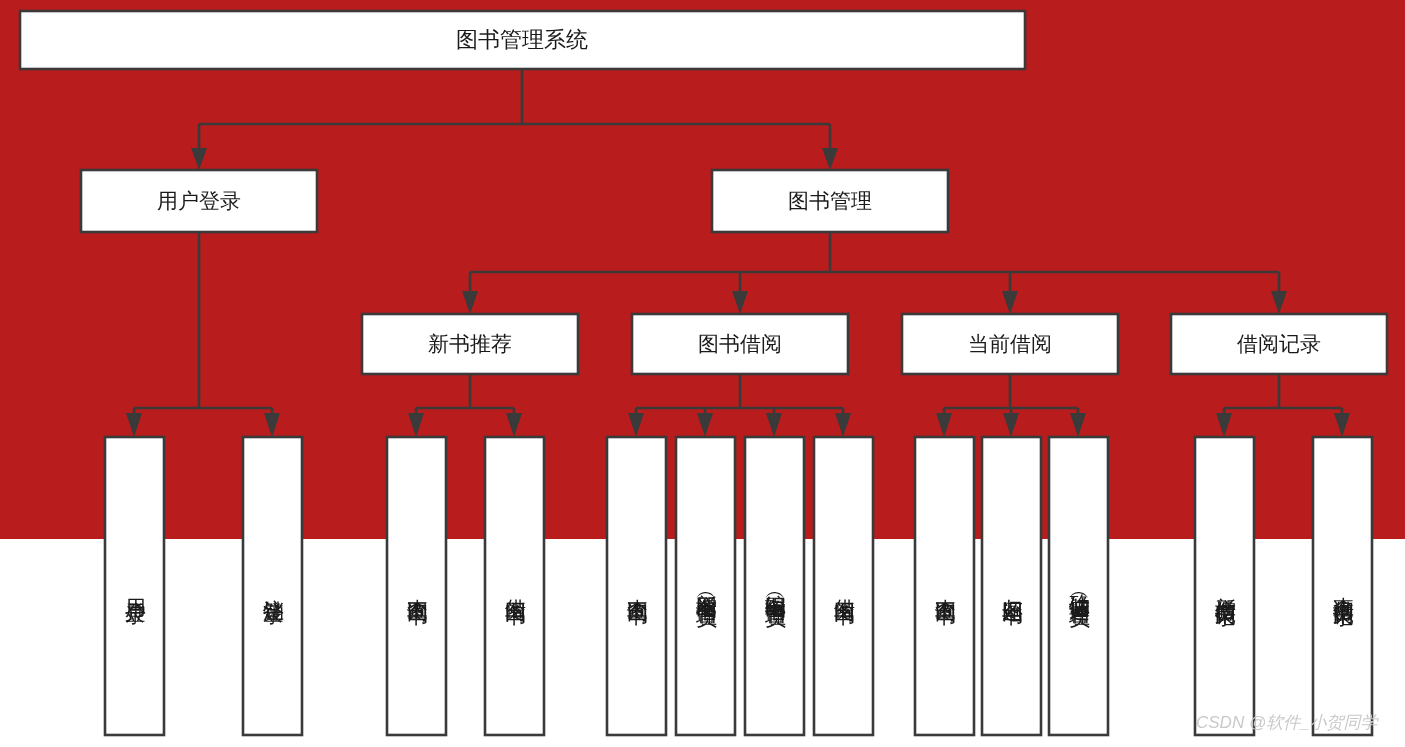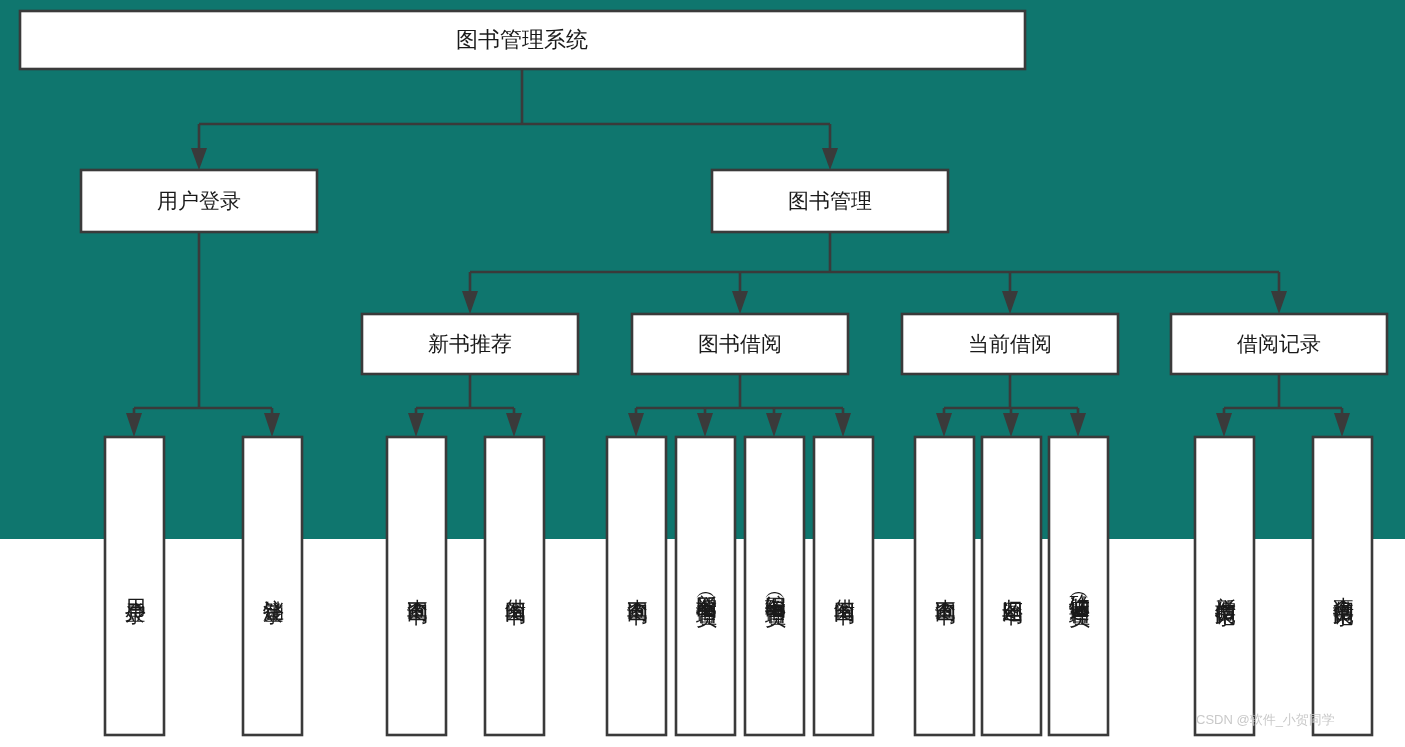--- a/index.html
+++ b/index.html
@@ -1,21 +1,21 @@
 <!DOCTYPE html>
 <html><head>
 <meta charset="utf-8">
 <style>
   html,body{margin:0;padding:0;background:#ffffff;}
   body{
     width:1405px;height:747px;
     font-family:"Liberation Sans","DejaVu Sans",sans-serif;
     overflow:hidden;
   }
-  #diagram-root{position:relative;width:1405px;height:539px;background:#0f766e;}
+  #diagram-root{position:relative;width:1405px;height:539px;background:#b91c1c;}
   svg.flow{position:absolute;top:0;left:0;width:1405px;height:747px;display:block;}
   .node-rect{fill:#ffffff;stroke:#3a3a3a;stroke-width:2.6;}
   .node-label{
     font-family:"Liberation Sans","DejaVu Sans",sans-serif;
     fill:#1a1a1a;
     font-size:21px;
     text-anchor:middle;
     dominant-baseline:middle;
   }
   .node-label.root{font-size:22px;}
@@ -27,25 +27,26 @@
     dominant-baseline:middle;
     writing-mode:vertical-rl;
     letter-spacing:2px;
   }
   .conn{stroke:#3a3a3a;stroke-width:2.6;fill:none;stroke-linecap:butt;}
   .arrowhead{fill:#3a3a3a;stroke:none;}
   .watermark{
     position:absolute;
     left:1196px;top:711px;
     font-family:"Liberation Sans","DejaVu Sans",sans-serif;
-    font-size:13px;
+    font-size:17px;
     color:#c9c9c9;
     white-space:nowrap;
     user-select:none;
     pointer-events:none;
+    font-style:italic;
   }
 </style>
 </head>
 <body>
 
 <div id="diagram-root">
 
   <svg class="flow" viewBox="0 0 1405 747">
 
     <g>

